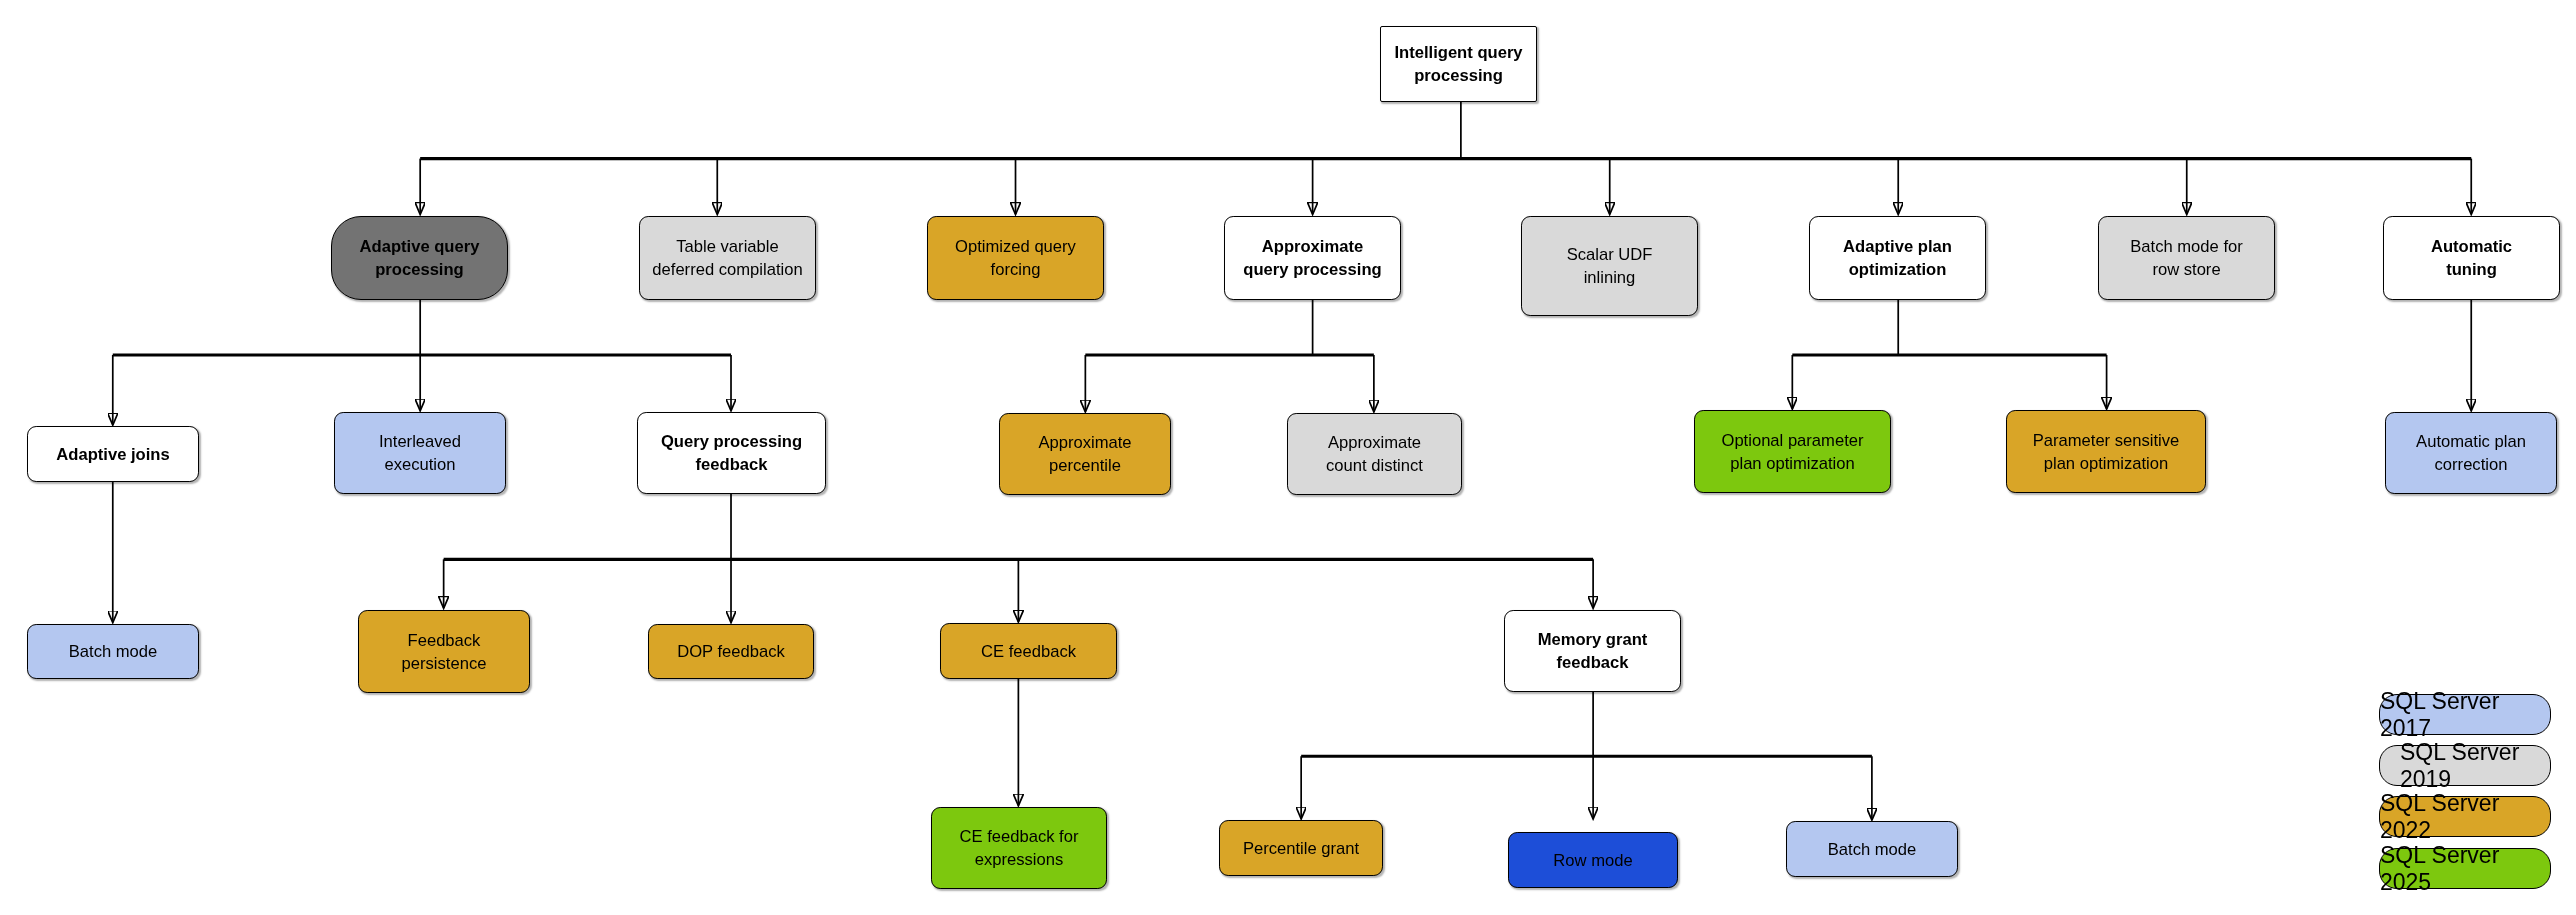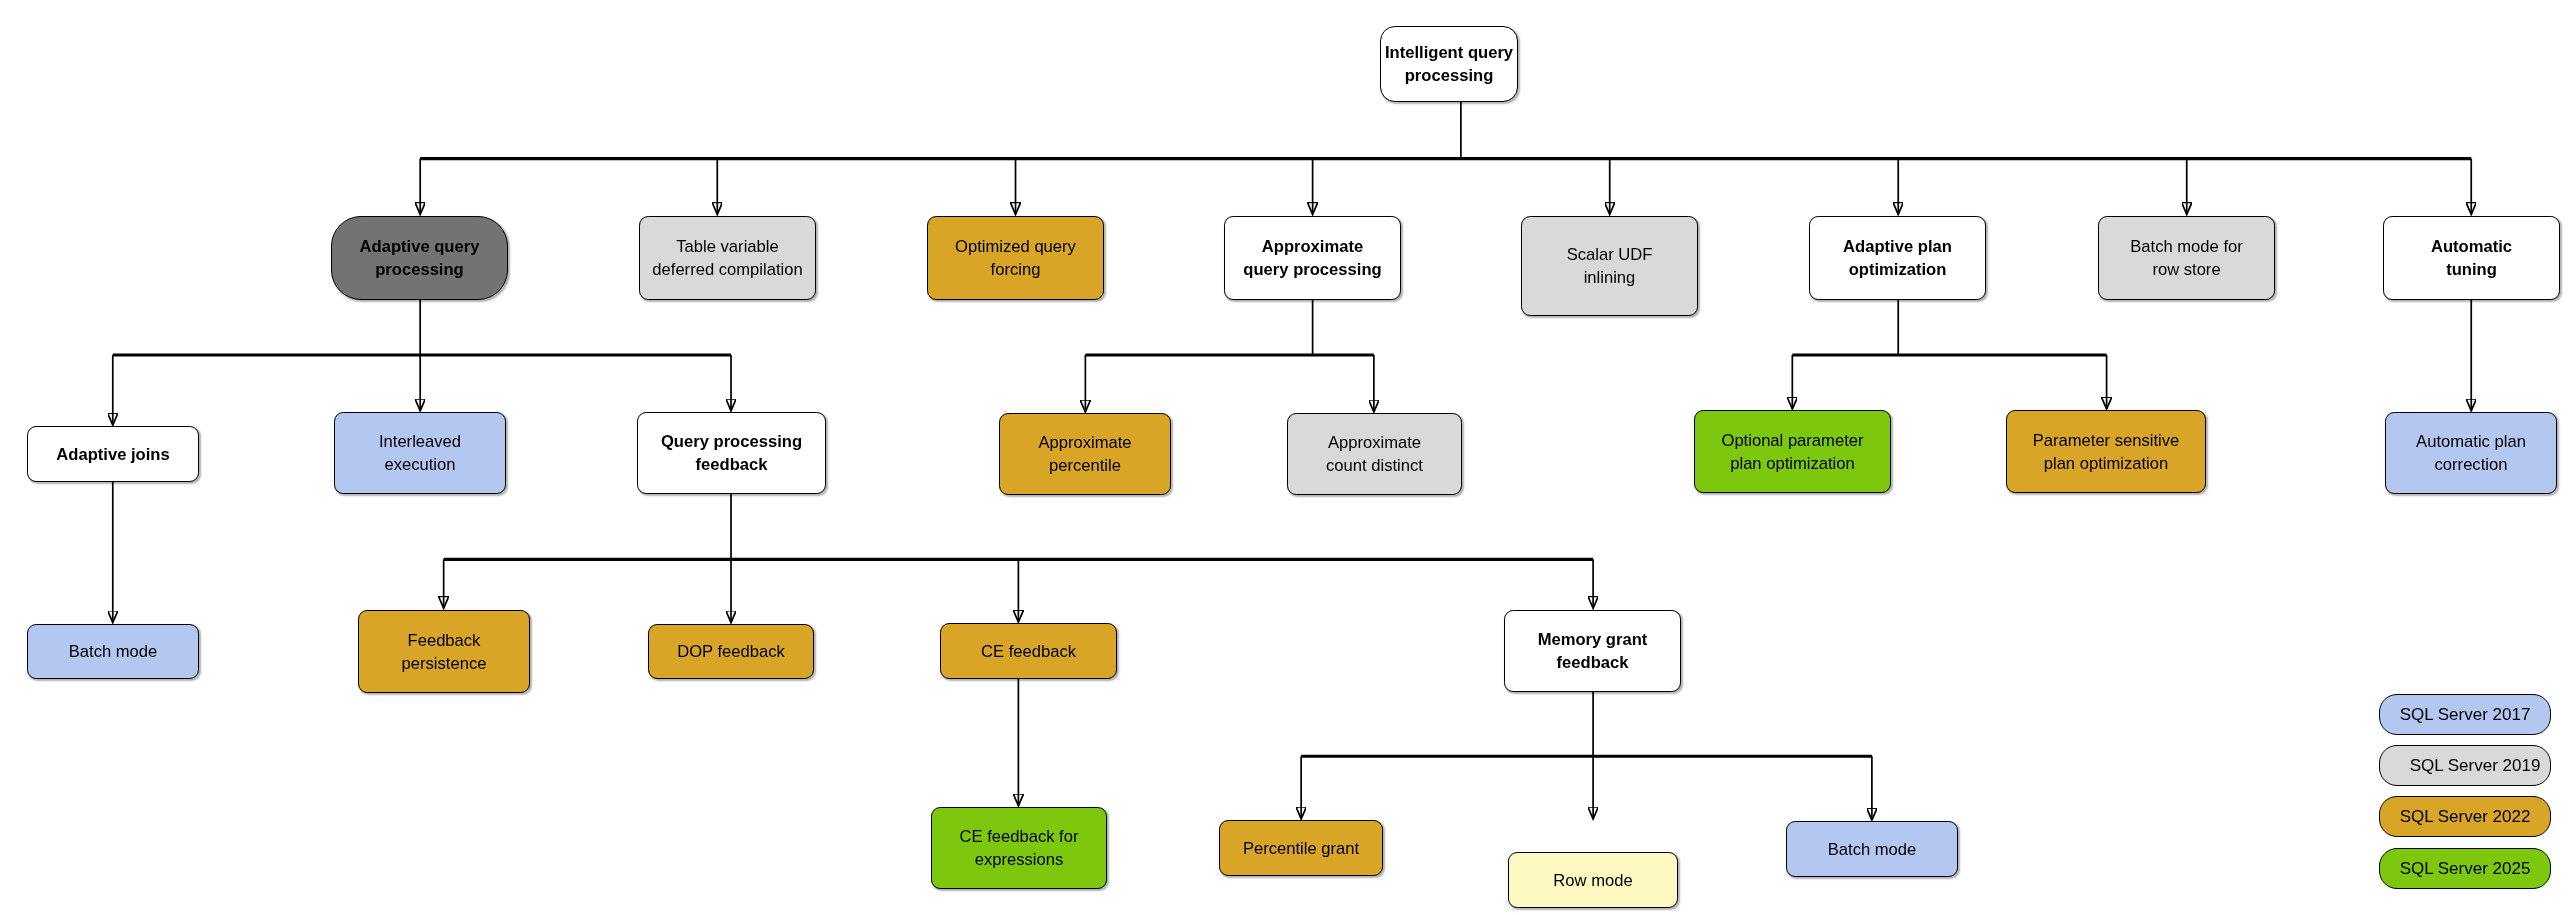--- a/index.html
+++ b/index.html
@@ -17,21 +17,21 @@
     text-align:center;white-space:pre-line;
     border:1.7px solid #000;border-radius:9.2px;background:#fff;
     font-size:16.6px;line-height:23px;
     box-shadow:1.1px 1.7px 1.7px rgba(0,0,0,0.30);
     box-sizing:border-box;
   }
   .node[data-version="none"]{font-weight:bold;}
   .legend-box{
     position:absolute;display:flex;align-items:center;justify-content:center;
     border:1.7px solid #000;border-radius:18px;
-    font-size:17px;box-sizing:border-box;
+    font-size:23px;box-sizing:border-box;
   }
 </style>
 </head>
 <body>
 
 <div class="canvas">
 
   <svg class="edges" width="2576" height="916" viewBox="0 0 4500 1600">
     <defs>
       <marker id="arr" markerWidth="8" markerHeight="6" refX="6.8" refY="3" orient="auto" markerUnits="strokeWidth">
@@ -63,21 +63,21 @@
     <path class="a" marker-end="url(#arr)" d="M775 977V1062"></path>
     <path class="a" marker-end="url(#arr)" d="M1277 977V1087"></path>
     <path class="a" marker-end="url(#arr)" d="M1779 977V1086"></path>
     <path class="a" marker-end="url(#arr)" d="M2783 977V1062"></path>
     <path class="a" marker-end="url(#arr)" d="M1779 1186V1407"></path>
     <path class="a" marker-end="url(#arr)" d="M2273 1321V1430"></path>
     <path class="a" marker-end="url(#arr)" d="M2783 1321V1430"></path>
     <path class="a" marker-end="url(#arr)" d="M3270 1321V1432"></path>
   </svg>
 
-  <div class="node" style="left: 1380px; top: 26px; width: 138px; height: 76px; border-radius: 15px; background-color: rgb(255, 255, 255);" data-version="none">Intelligent query
+  <div class="node" style="left: 1380px; top: 26px; width: 157px; height: 76px; border-radius: 2px; background-color: rgb(255, 255, 255);" data-version="none">Intelligent query
 processing</div>
 
   <div class="node" style="left: 331px; top: 216px; width: 177px; height: 84px; background-color: #737373; border-radius: 30px;" data-version="none">Adaptive query
 processing</div>
   <div class="node" style="left: 629px; top: 216px; width: 177px; height: 84px; background-color: rgb(217, 217, 217); margin-left: 10px;" data-version="2019">Table variable
 deferred compilation</div>
   <div class="node" style="left: 927px; top: 216px; width: 177px; height: 84px; background-color: rgb(217, 165, 39);" data-version="2022">Optimized query
 forcing</div>
   <div class="node" style="left: 1224px; top: 216px; width: 177px; height: 84px; background-color: rgb(255, 255, 255);" data-version="none">Approximate
 query processing</div>
@@ -110,21 +110,21 @@
   <div class="node" style="left: 358px; top: 610px; width: 172px; height: 83px; background-color: rgb(217, 165, 39);" data-version="2022">Feedback
 persistence</div>
   <div class="node" style="left: 648px; top: 624px; width: 166px; height: 55px; background-color: rgb(217, 165, 39);" data-version="2022">DOP feedback</div>
   <div class="node" style="left: 930px; top: 623px; width: 177px; height: 56px; background-color: rgb(217, 165, 39); margin-left: 10px;" data-version="2022">CE feedback</div>
   <div class="node" style="left: 1504px; top: 610px; width: 177px; height: 82px; background-color: rgb(255, 255, 255);" data-version="none">Memory grant
 feedback</div>
 
   <div class="node" style="left: 931px; top: 807px; width: 176px; height: 82px; background-color: rgb(125, 200, 14);" data-version="2025">CE feedback for
 expressions</div>
   <div class="node" style="left: 1219px; top: 820px; width: 164px; height: 56px; background-color: rgb(217, 165, 39);" data-version="2022">Percentile grant</div>
-  <div class="node" style="left: 1508px; top: 852px; width: 170px; height: 56px; background-color: #fef9c3;" data-version="2019">Row mode</div>
+  <div class="node" style="left: 1508px; top: 832px; width: 170px; height: 56px; background-color: #1d4ed8;" data-version="2019">Row mode</div>
   <div class="node" style="left: 1786px; top: 821px; width: 172px; height: 56px; background-color: rgb(180, 199, 240);" data-version="2017">Batch mode</div>
 
   <div class="legend-box" style="left: 2379px; top: 694px; width: 172px; height: 41px; background-color: rgb(180, 199, 240);" data-version="2017">SQL Server 2017</div>
   <div class="legend-box" style="left: 2379px; top: 745px; width: 172px; height: 41px; background-color: rgb(217, 217, 217); padding-left: 20px;" data-version="2019">SQL Server 2019</div>
   <div class="legend-box" style="left: 2379px; top: 796px; width: 172px; height: 41px; background-color: rgb(217, 165, 39);" data-version="2022">SQL Server 2022</div>
   <div class="legend-box" style="left: 2379px; top: 848px; width: 172px; height: 41px; background-color: rgb(125, 200, 14);" data-version="2025">SQL Server 2025</div>
 
 </div>
 
 

